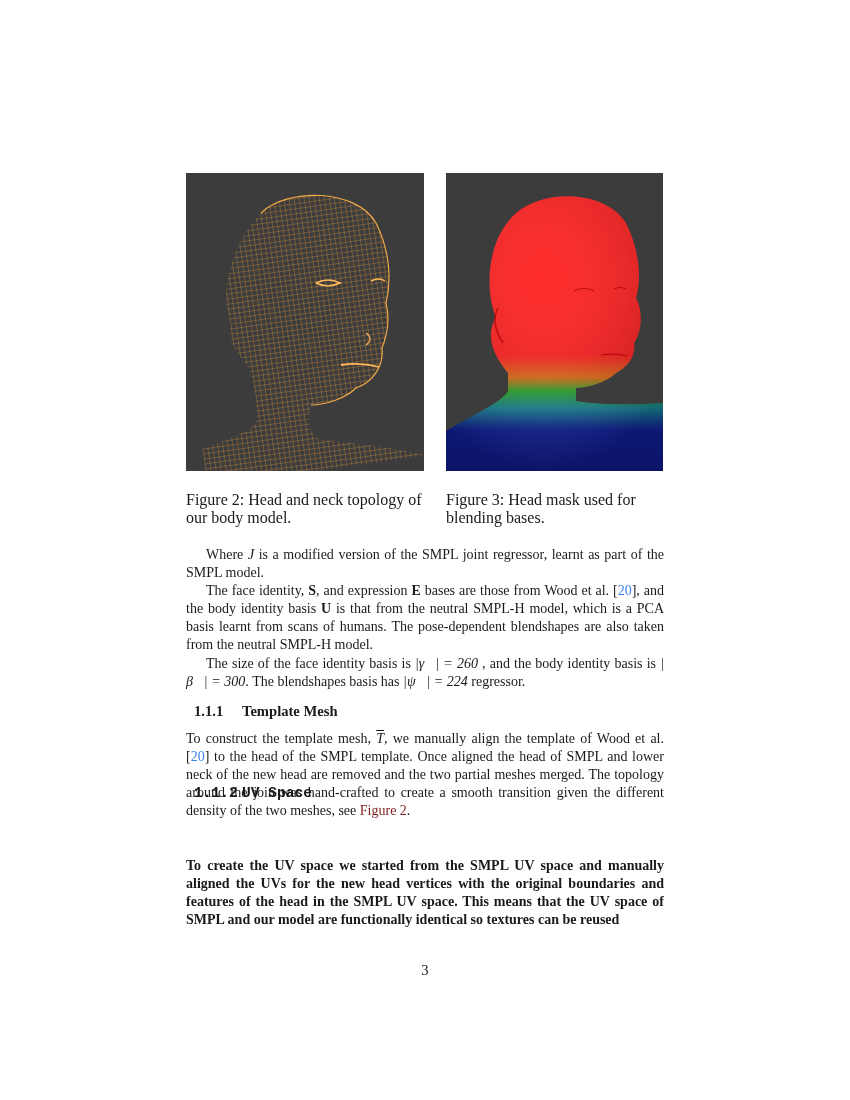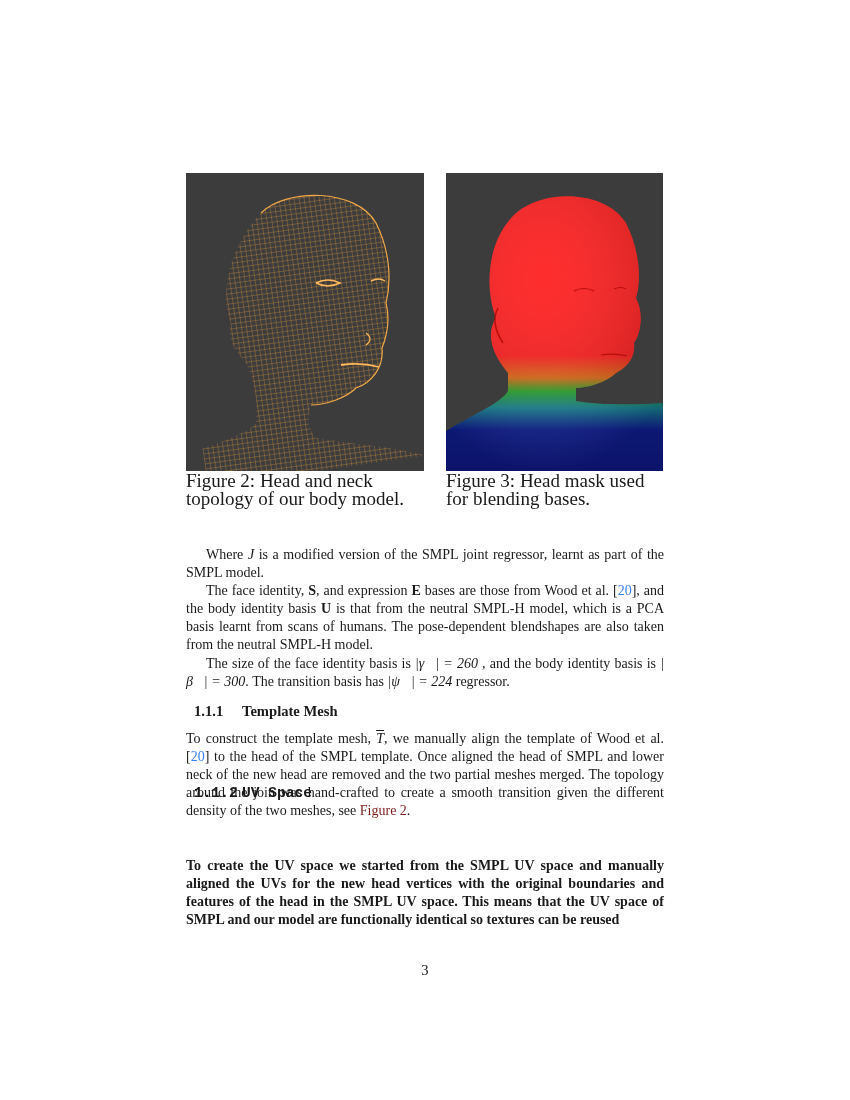--- a/index.html
+++ b/index.html
@@ -34,22 +34,22 @@
       top: 0;
       background: #3c3c3c;
       overflow: hidden;
     }
     #fig2 { left: 0; width: 238px; height: 298px; }
     #fig3 { left: 260px; width: 217px; height: 298px; }
     .figure-img svg { display: block; width: 100%; height: 100%; }
 
     .caption {
       position: absolute;
-      top: 472px;
-      font-size: 19px;
+      top: 491px;
+      font-size: 16px;
       line-height: 18px;
     }
     #cap2 { left: 0; width: 244px; }
     #cap3 { left: 260px; width: 218px; }
 
     .body-text {
       position: absolute;
       left: 0;
       width: 478px;
       font-size: 14px;
@@ -144,21 +144,21 @@
     <span>Head and neck topology of our body model.</span>
   </div>
   <div class="caption" id="cap3">
     <span>Figure 3:</span>
     <span>Head mask used for blending bases.</span>
   </div>
 
   <div class="body-text" style="top:546px;">
     <p class="indent"><span>Where </span><span class="math">J</span><span> is a modified version of the SMPL joint regressor, learnt as part of the SMPL model.</span></p>
     <p class="indent"><span>The face identity, </span><span class="bold">S</span><span>, and expression </span><span class="bold">E</span><span> bases are those from Wood et al. </span>[<span class="cite">20</span>]<span>, and the body identity basis </span><span class="bold">U</span><span> is that from the neutral SMPL-H model, which is a PCA basis learnt from scans of humans. The pose-dependent blendshapes are also taken from the neutral SMPL-H model.</span></p>
-    <p class="indent"><span>The size of the face identity basis is </span><span class="math">|γ⃗| = 260</span><span> , and the body identity basis is </span><span class="math">|β⃗| = 300</span><span>. The transition basis has </span><span class="math">|ψ⃗| = 224</span><span> regressor.</span></p>
+    <p class="indent"><span>The size of the face identity basis is </span><span class="math">|γ⃗| = 260</span><span> , and the body identity basis is </span><span class="math">|β⃗| = 300</span><span>. The blendshapes basis has </span><span class="math">|ψ⃗| = 224</span><span> regressor.</span></p>
   </div>
 
   <div class="section-heading" style="top:702px;">
     <span class="num">1.1.1</span><span>Template Mesh</span>
   </div>
   <div class="body-text" style="top:730px;">
     <p><span>To construct the template mesh, </span><span class="math overline">T</span><span>, we manually align the template of Wood et al. </span>[<span class="cite">20</span>]<span> to the head of the SMPL template. Once aligned the head of SMPL and lower neck of the new head are removed and the two partial meshes merged. The topology around the join was hand-crafted to create a smooth transition given the different density of the two meshes, see </span><span class="ref">Figure 2</span><span>.</span></p>
   </div>
 
   <div class="section-heading" style="top:784px;font-family:Liberation Mono, monospace;">

